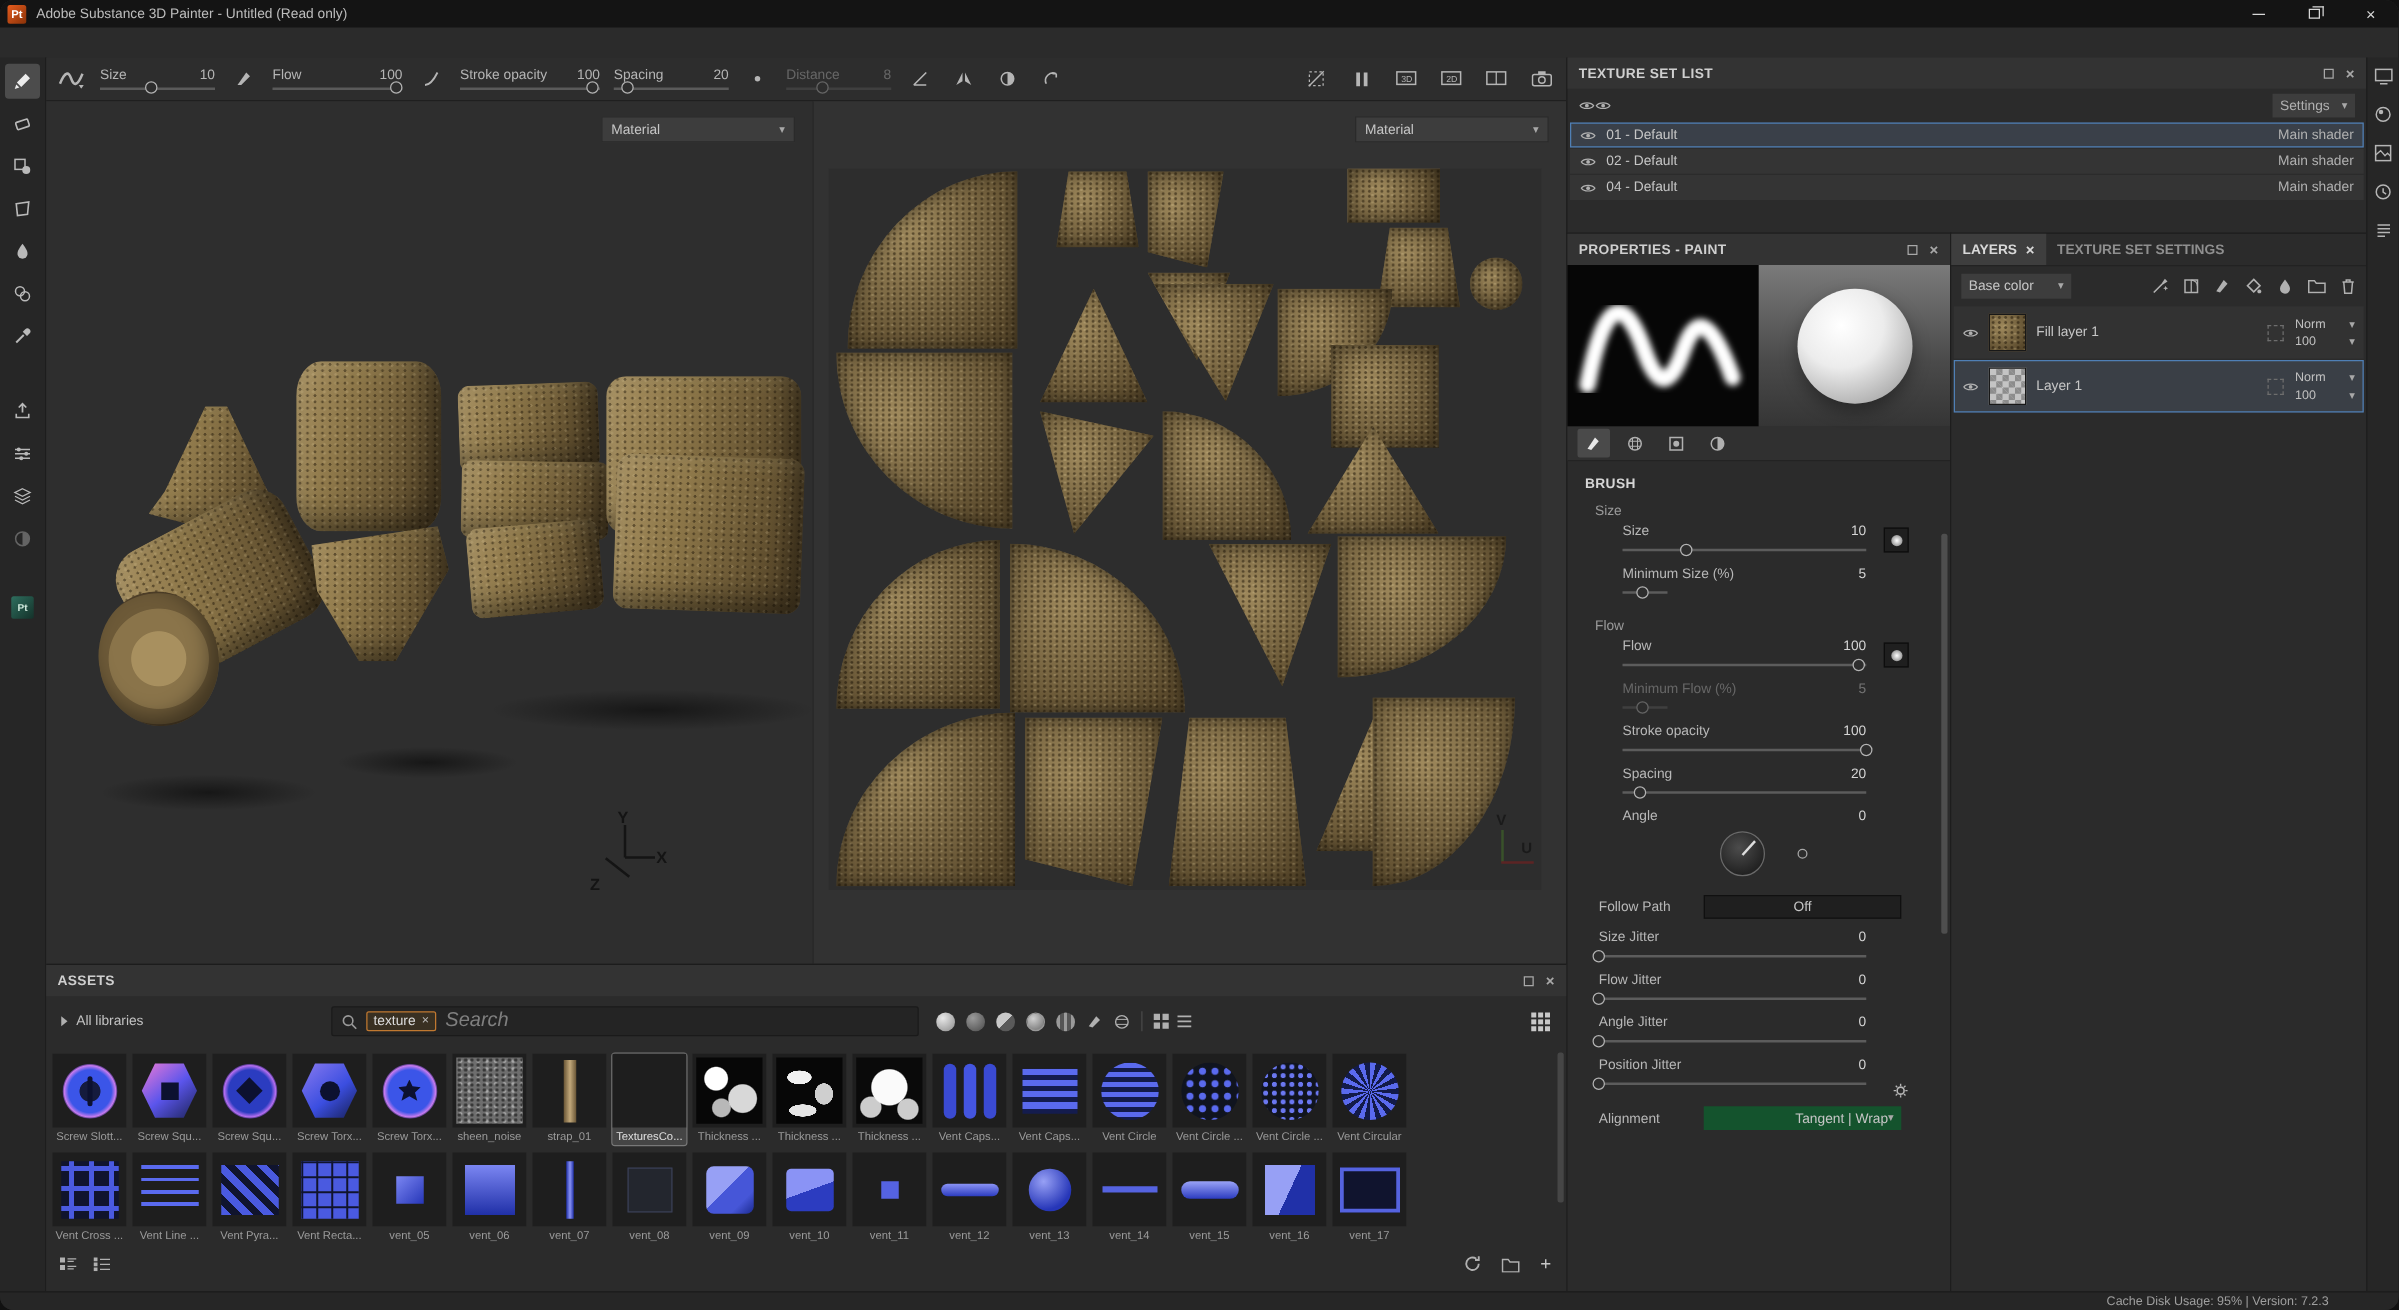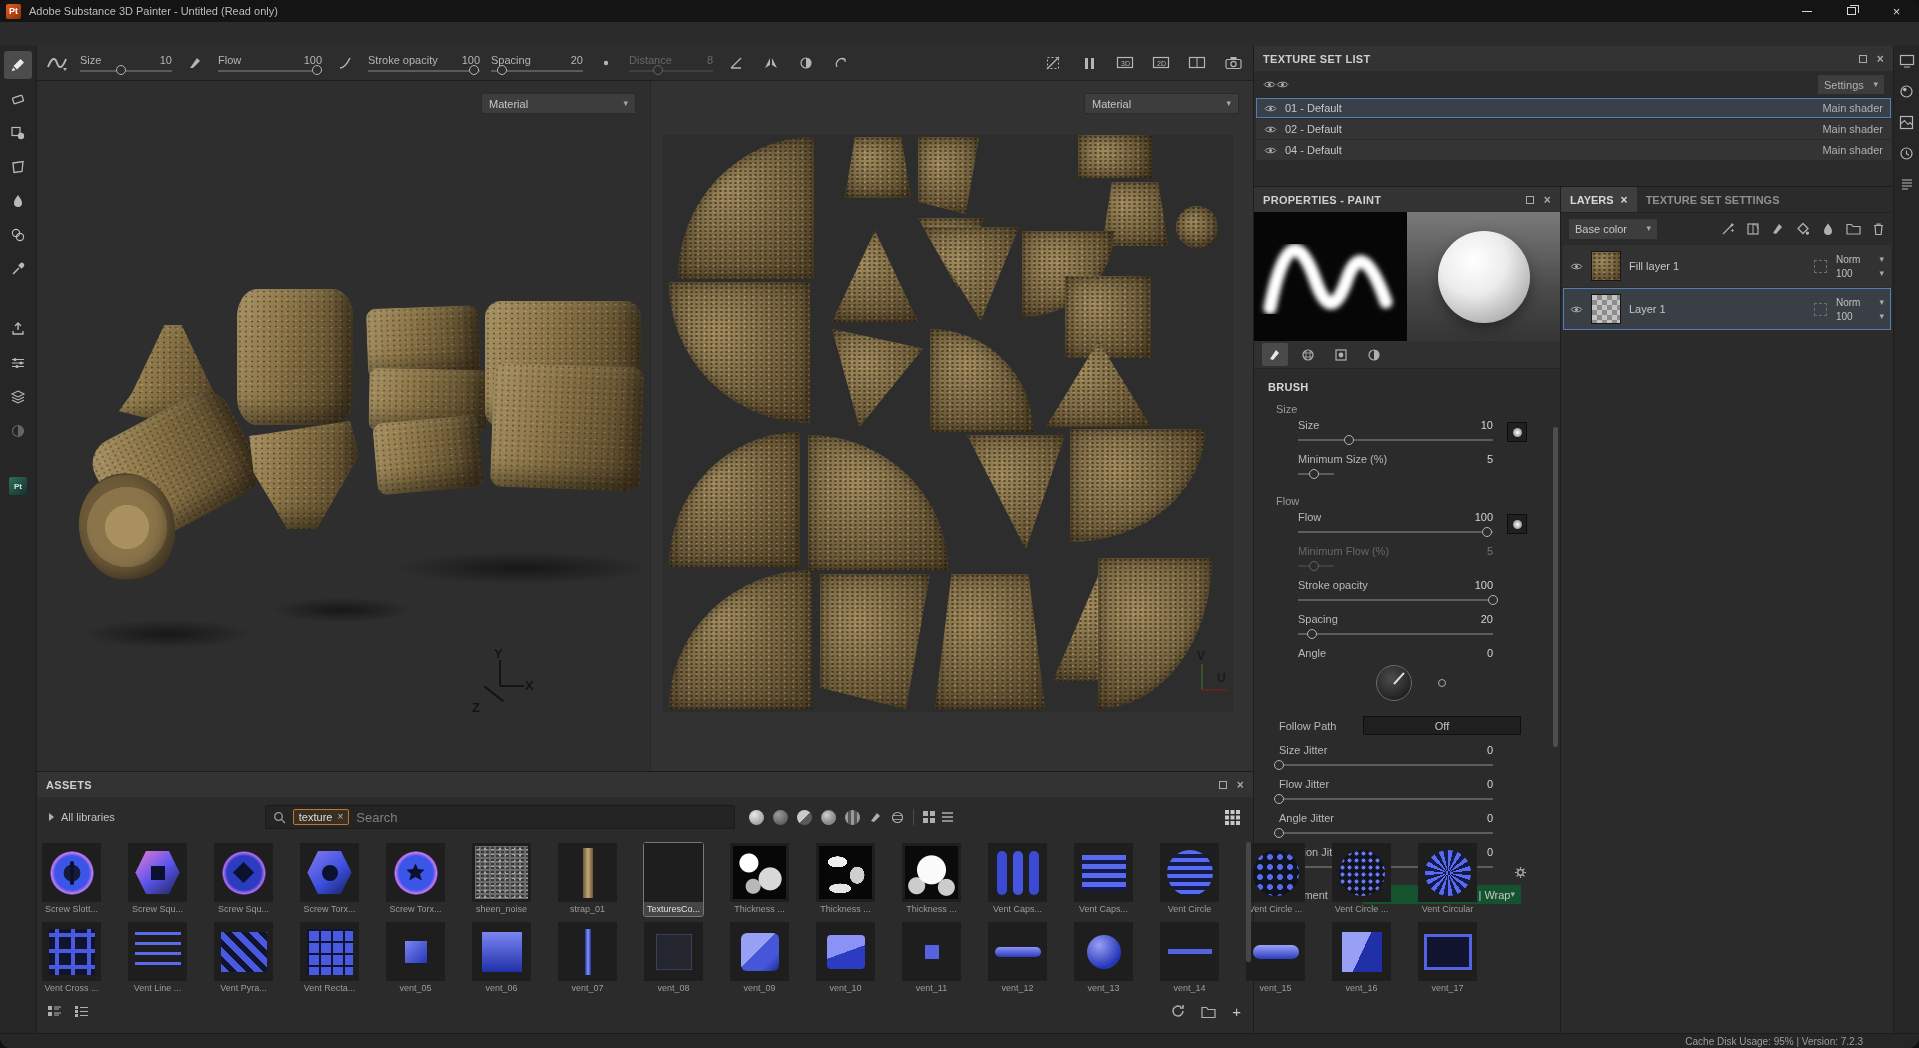--- a/index.html
+++ b/index.html
@@ -141,32 +141,32 @@
 .right-strip{position:absolute;left:1893px;top:46px;width:26px;height:987px;background:#262626;border-left:1px solid #1d1d1d;display:flex;flex-direction:column;align-items:center;padding-top:8px;gap:16px;color:#b5b5b5;}
 
 
 .assets{position:absolute;left:37px;top:771px;width:1216px;height:262px;background:#2b2b2b;border-top:1px solid #1c1c1c;}
 .assets-toolbar{height:40px;display:flex;align-items:center;padding:0 12px;}
 .lib-dd{display:flex;align-items:center;gap:7px;color:#c2c2c2;font-size:11px;}
 .tri-right{width:0;height:0;border-left:5px solid #b0b0b0;border-top:4px solid transparent;border-bottom:4px solid transparent;}
 .search-box{margin-left:150px;width:470px;height:24px;background:#242424;border:1px solid #1a1a1a;border-radius:2px;display:flex;align-items:center;gap:7px;padding:0 7px;}
 .tag{display:inline-flex;align-items:center;gap:5px;border:1px solid #c07830;border-radius:2px;background:#393022;color:#ddd;font-size:11px;padding:1px 5px;}
 .tag .i-x{font-size:10px;color:#bbb;}
-.search-ph{color:#7f7f7f;font-size:13px;}
+.search-ph{color:#7f7f7f;font-size:16px;font-style:italic;}
 .filter-icons{display:flex;align-items:center;gap:9px;margin-left:14px;color:#b0b0b0;}
 .fcir{width:15px;height:15px;border-radius:50%;}
 .f1{background:radial-gradient(circle at 35% 30%,#e8e8e8,#8a8a8a);}
 .f2{background:radial-gradient(circle at 35% 30%,#9a9a9a,#4a4a4a);}
 .f3{background:linear-gradient(135deg,#c9c9c9 50%,#5a5a5a 50%);}
 .f4{background:radial-gradient(circle at 35% 30%,#cfcfcf,#6a6a6a);border:1px solid #999;}
 .f5{background:repeating-linear-gradient(90deg,#9a9a9a 0 3px,#555 3px 6px);}
 .grid-glyph{width:5px;height:5px;background:currentColor;box-shadow:7px 0 0 currentColor,0 7px 0 currentColor,7px 7px 0 currentColor;margin:0 4px 7px 0;}
 .vdiv{width:1px;height:16px;background:#4a4a4a;}
 .grid-big{margin-left:auto;color:#c8c8c8;}
-.asset-row{display:flex;gap:27px;padding:6px 5px 0 5px;}
+.asset-row{display:flex;gap:5px;padding:6px 5px 0 5px;}
 .asset{width:59px;flex:none;border-radius:2px;padding-bottom:2px;}
 .asset.sel{background:#454545;outline:1px solid #787878;}
 .th{width:59px;height:59px;background:#1e1e1e;position:relative;display:flex;align-items:center;justify-content:center;overflow:hidden;}
 .asset-label{font-size:9px;color:#9b9b9b;text-align:center;white-space:nowrap;overflow:hidden;padding-top:2px;}
 .asset.sel .asset-label{color:#e0e0e0;}
 .assets-footer{display:flex;align-items:center;gap:12px;height:26px;padding:6px 12px 0 10px;color:#b0b0b0;}
 .af-right{margin-left:auto;display:flex;gap:16px;align-items:center;}
 .plus-glyph{font-size:15px;line-height:1;color:#c8c8c8;}
 .assets-scroll{position:absolute;right:2px;top:70px;width:5px;height:120px;background:#464646;border-radius:2px;}
 

